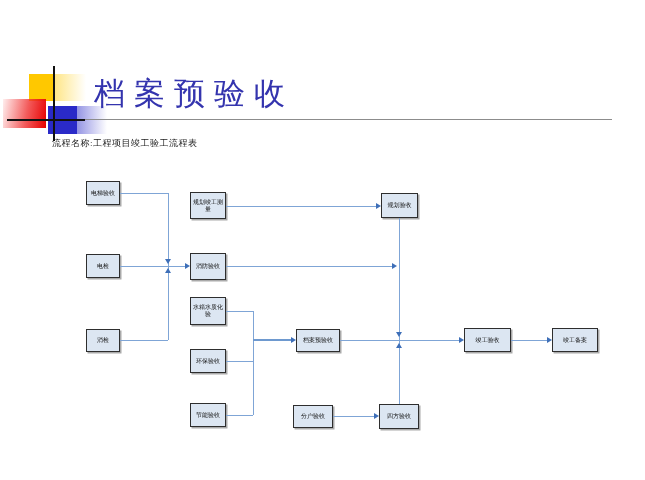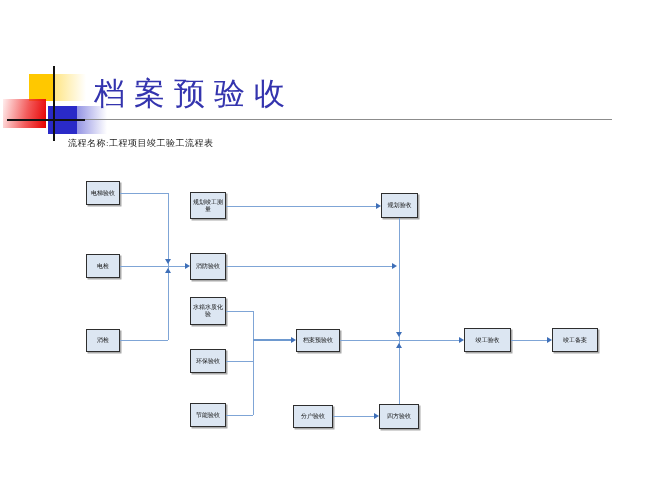--- a/index.html
+++ b/index.html
@@ -21,21 +21,21 @@
     background:linear-gradient(100deg, rgba(255,90,90,0.10) 0%, rgba(240,50,50,0.80) 55%, var(--decor-red) 100%);}
   .sq-blue{left:48px;top:106px;width:29px;height:28px;background:var(--decor-blue);z-index:3;}
   .sq-blue-fade{left:77px;top:106px;width:30px;height:28px;z-index:1;
     background:linear-gradient(to right, rgba(42,42,200,0.50), rgba(42,42,200,0));}
   .vline{left:53px;top:66px;width:2px;height:75px;background:var(--rule-black);z-index:4;}
   .hline-black{left:7px;top:119px;width:78px;height:2px;background:var(--rule-black);z-index:4;}
   .hline-gray{left:85px;top:119px;width:527px;height:1px;background:var(--rule-gray);z-index:2;}
   
   .title{position:absolute;left:94px;top:73px;font-size:31px;letter-spacing:9px;
          color:var(--title-color);white-space:nowrap;z-index:5;}
-  .caption{position:absolute;left:68px;top:137px;font-size:9px;letter-spacing:0.5px;
+  .caption{position:absolute;left:52px;top:137px;font-size:9px;letter-spacing:0.5px;
            color:var(--caption-color);white-space:nowrap;}
   
   .flowchart{position:absolute;left:0;top:0;width:645px;height:480px;}
   .node{position:absolute;box-sizing:border-box;background:var(--node-fill);
         border:1.5px solid var(--node-border);box-shadow:1.5px 1.5px 0 #aaaaaa;
         display:flex;align-items:center;justify-content:center;text-align:center;
         font-size:6px;line-height:7px;color:var(--node-text);white-space:pre-line;
         font-family:"Liberation Serif","DejaVu Serif",serif;}
   .fline{position:absolute;background:var(--line-color);}
   .fline.thick{background:var(--thick-line-color);}

